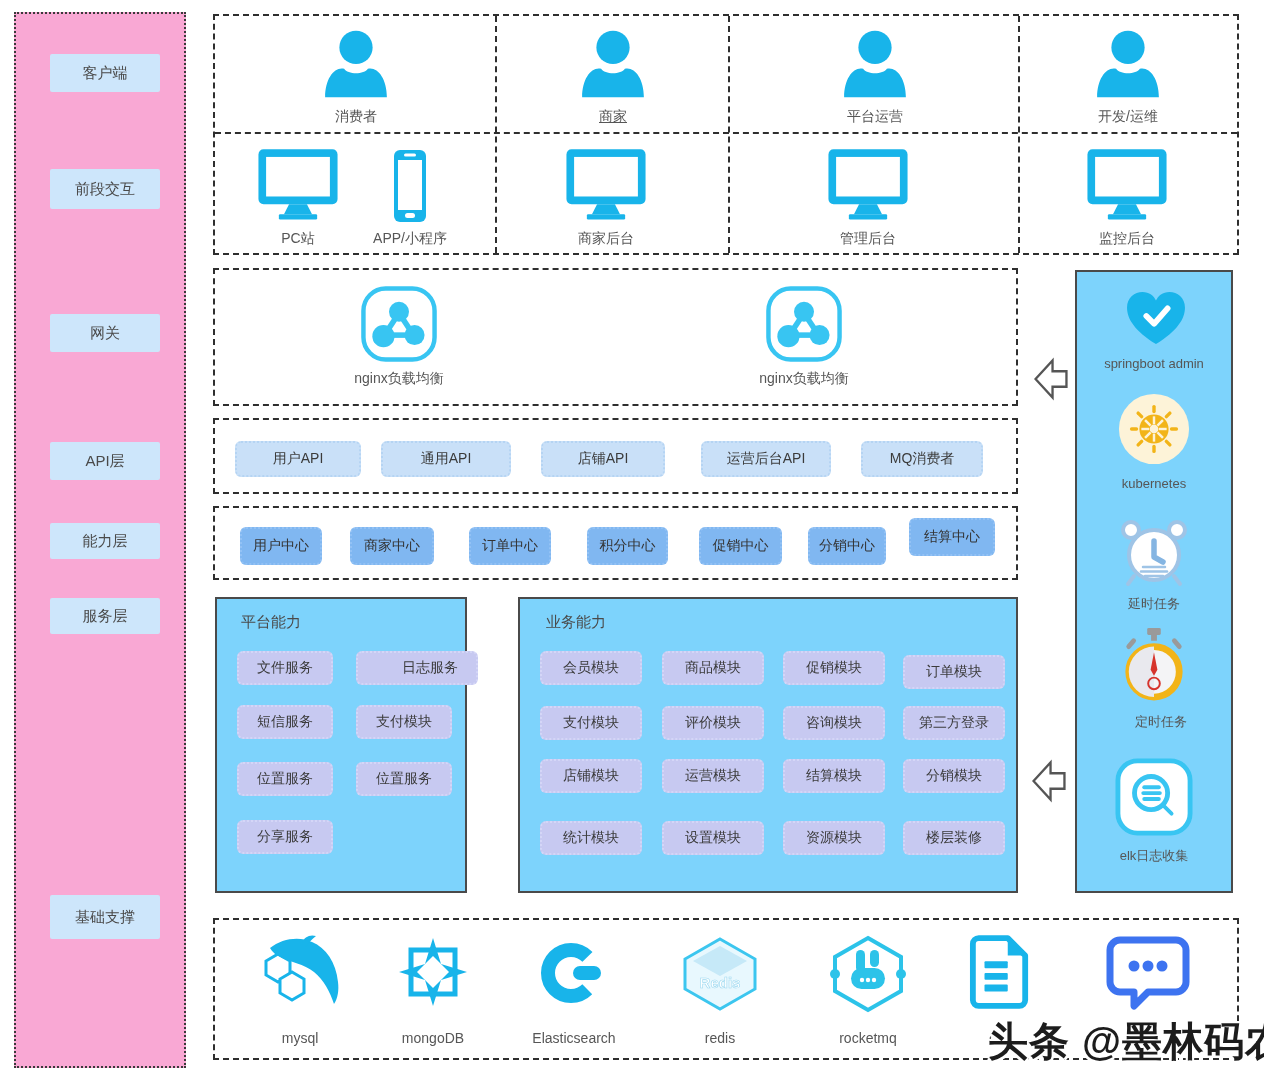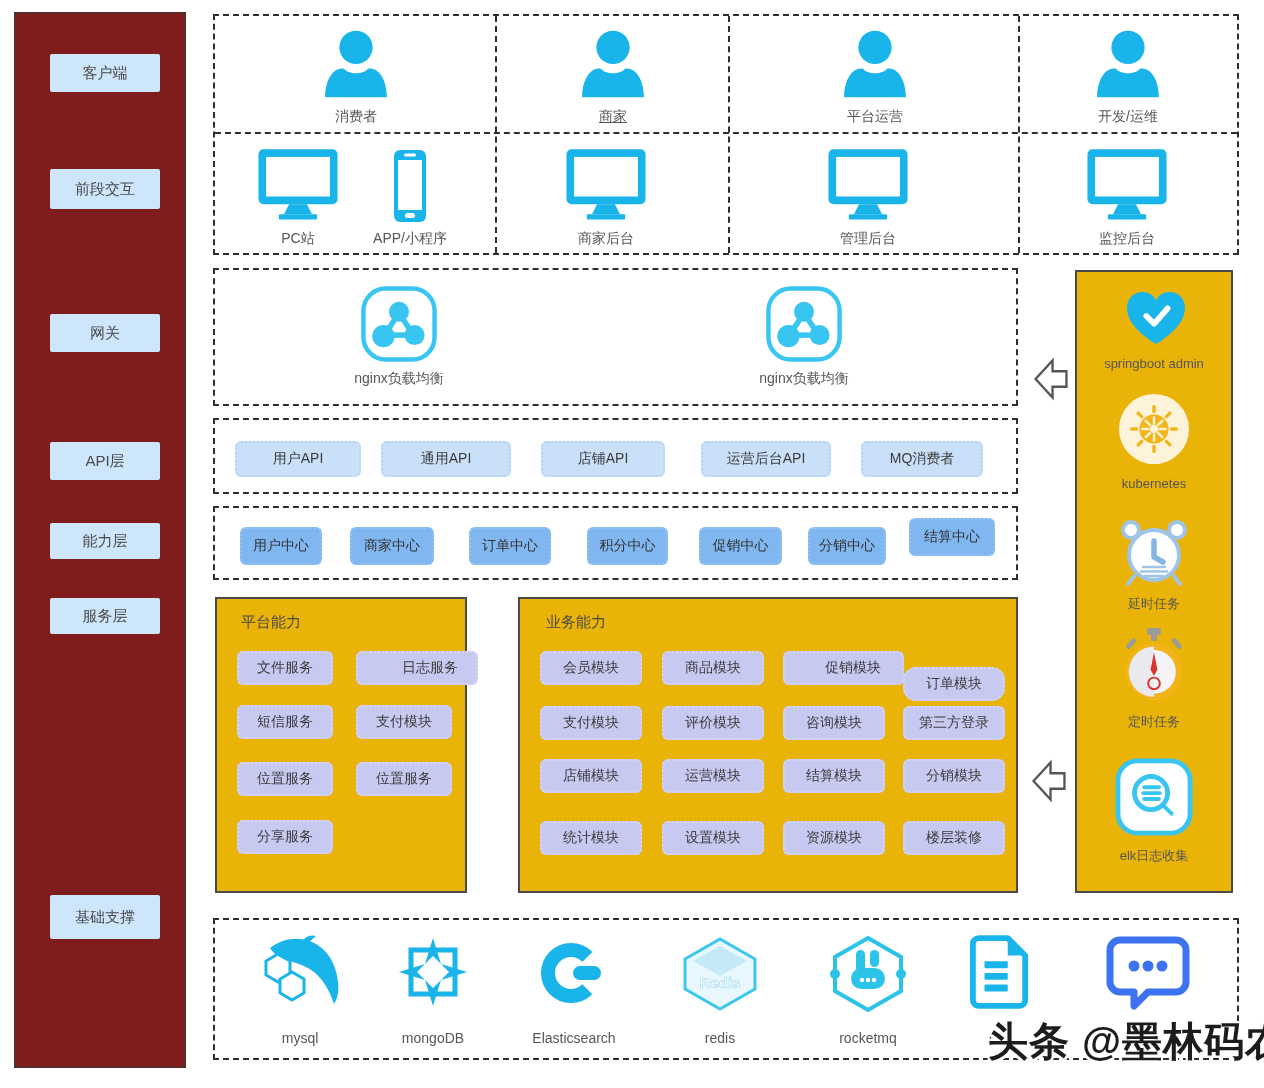--- a/index.html
+++ b/index.html
@@ -1,20 +1,20 @@
 <!DOCTYPE html>
 <html style="--cyan: #18b4ea; --cyan-light: #38c5f2; --blue-royal: #3d73f0; --gold: #f2b418; --gold-pale: #fdf3d8; --steel-blue: #9fc4e6; --needle-red: #d6342c; --chip-sidebar: #cde6fb; --chip-api: #c9e0f8; --chip-ability: #80b7f1; --chip-service: #c7c9f1;"><head>
 <meta charset="utf-8">
 <style>
   html,body{margin:0;padding:0;background:#fff;}
   .canvas{position:relative;width:1264px;height:1088px;background:#fff;
           font-family:"Liberation Sans","DejaVu Sans",sans-serif;overflow:hidden;}
   .dashed-box{position:absolute;border:2px dashed #2e2e2e;background:#fff;}
-  .dotted-box{position:absolute;border:2px dotted #3a3a3a;background:#7f1d1d;}
-  .solid-box{position:absolute;border:2px solid #4a4a4a;background:#eab308;}
+  .dotted-box{position:absolute;border:2px dotted #3a3a3a;background:#f9a8d4;}
+  .solid-box{position:absolute;border:2px solid #4a4a4a;background:#7dd3fc;}
   .vdash{position:absolute;width:0;border-left:2px dashed #2e2e2e;}
   .hdash{position:absolute;height:0;border-top:2px dashed #2e2e2e;}
   .lbl{position:absolute;font-size:13px;color:#565656;text-align:center;line-height:1.2;}
   .lbl-md{font-size:14px;}
   .chip{position:absolute;display:flex;align-items:center;justify-content:center;
         font-size:14px;color:#3b3b3b;border-radius:6px;white-space:nowrap;}
   .chip-sidebar{background:var(--chip-sidebar,#cde6fb);border-radius:2px;font-size:15px;color:#4a4a4a;}
   .chip-api{background:var(--chip-api,#c9e0f8);border:2px dotted #b5d4f3;}
   .chip-ability{background:var(--chip-ability,#80b7f1);border:2px dotted #93c2f5;color:#333;}
   .chip-service{background:var(--chip-service,#c7c9f1);border:2px dotted #d4d6f7;}
@@ -263,22 +263,22 @@
     <div class="chip chip-service" style="left:139px;top:106px;width:92px;height:30px;">支付模块</div>
     <div class="chip chip-service" style="left:20px;top:163px;width:92px;height:30px;">位置服务</div>
     <div class="chip chip-service" style="left:139px;top:163px;width:92px;height:30px;">位置服务</div>
     <div class="chip chip-service" style="left:20px;top:221px;width:92px;height:30px;">分享服务</div>
   </div>
 
   <div class="solid-box" style="left:518px;top:597px;width:496px;height:292px;">
     <div class="box-title" style="left:26px;top:14px;">业务能力</div>
     <div class="chip chip-service" style="left:20px;top:52px;width:98px;height:30px;">会员模块</div>
     <div class="chip chip-service" style="left:142px;top:52px;width:98px;height:30px;">商品模块</div>
-    <div class="chip chip-service" style="left:263px;top:52px;width:98px;height:30px;padding-left:19px;">促销模块</div>
-    <div class="chip chip-service" style="left:383px;top:68px;width:98px;height:30px;border-radius:13px;">订单模块</div>
+    <div class="chip chip-service" style="left:263px;top:52px;width:98px;height:30px;">促销模块</div>
+    <div class="chip chip-service" style="left:383px;top:56px;width:98px;height:30px;">订单模块</div>
     <div class="chip chip-service" style="left:20px;top:107px;width:98px;height:30px;">支付模块</div>
     <div class="chip chip-service" style="left:142px;top:107px;width:98px;height:30px;">评价模块</div>
     <div class="chip chip-service" style="left:263px;top:107px;width:98px;height:30px;">咨询模块</div>
     <div class="chip chip-service" style="left:383px;top:107px;width:98px;height:30px;">第三方登录</div>
     <div class="chip chip-service" style="left:20px;top:160px;width:98px;height:30px;">店铺模块</div>
     <div class="chip chip-service" style="left:142px;top:160px;width:98px;height:30px;">运营模块</div>
     <div class="chip chip-service" style="left:263px;top:160px;width:98px;height:30px;">结算模块</div>
     <div class="chip chip-service" style="left:383px;top:160px;width:98px;height:30px;">分销模块</div>
     <div class="chip chip-service" style="left:20px;top:222px;width:98px;height:30px;">统计模块</div>
     <div class="chip chip-service" style="left:142px;top:222px;width:98px;height:30px;">设置模块</div>
@@ -305,21 +305,21 @@
     <div class="lbl" style="left:17px;top:204px;width:120px;">kubernetes</div>
 
     <svg class="ic" style="left:41px;top:243px;width:72px;height:72px;">
         <use href="#sym-alarm"></use>
       </svg>
     <div class="lbl" style="left:17px;top:324px;width:120px;">延时任务</div>
 
     <svg class="ic" style="left:44px;top:354px;width:66px;height:78px;">
         <use href="#sym-stopwatch"></use>
       </svg>
-    <div class="lbl" style="left:17px;top:442px;width:120px;">定时任务</div>
+    <div class="lbl" style="left:24px;top:442px;width:120px;">定时任务</div>
 
     <svg class="ic ic-cyan-light" style="left:38px;top:486px;width:78px;height:78px;">
         <use href="#sym-elk"></use>
       </svg>
     <div class="lbl" style="left:7px;top:576px;width:140px;">elk日志收集</div>
   </div>
 
   <div class="dashed-box" style="left:213px;top:918px;width:1022px;height:138px;">
     <svg class="ic ic-cyan" style="left:41px;top:14px;width:88px;height:74px;">
         <use href="#sym-mysql"></use>

